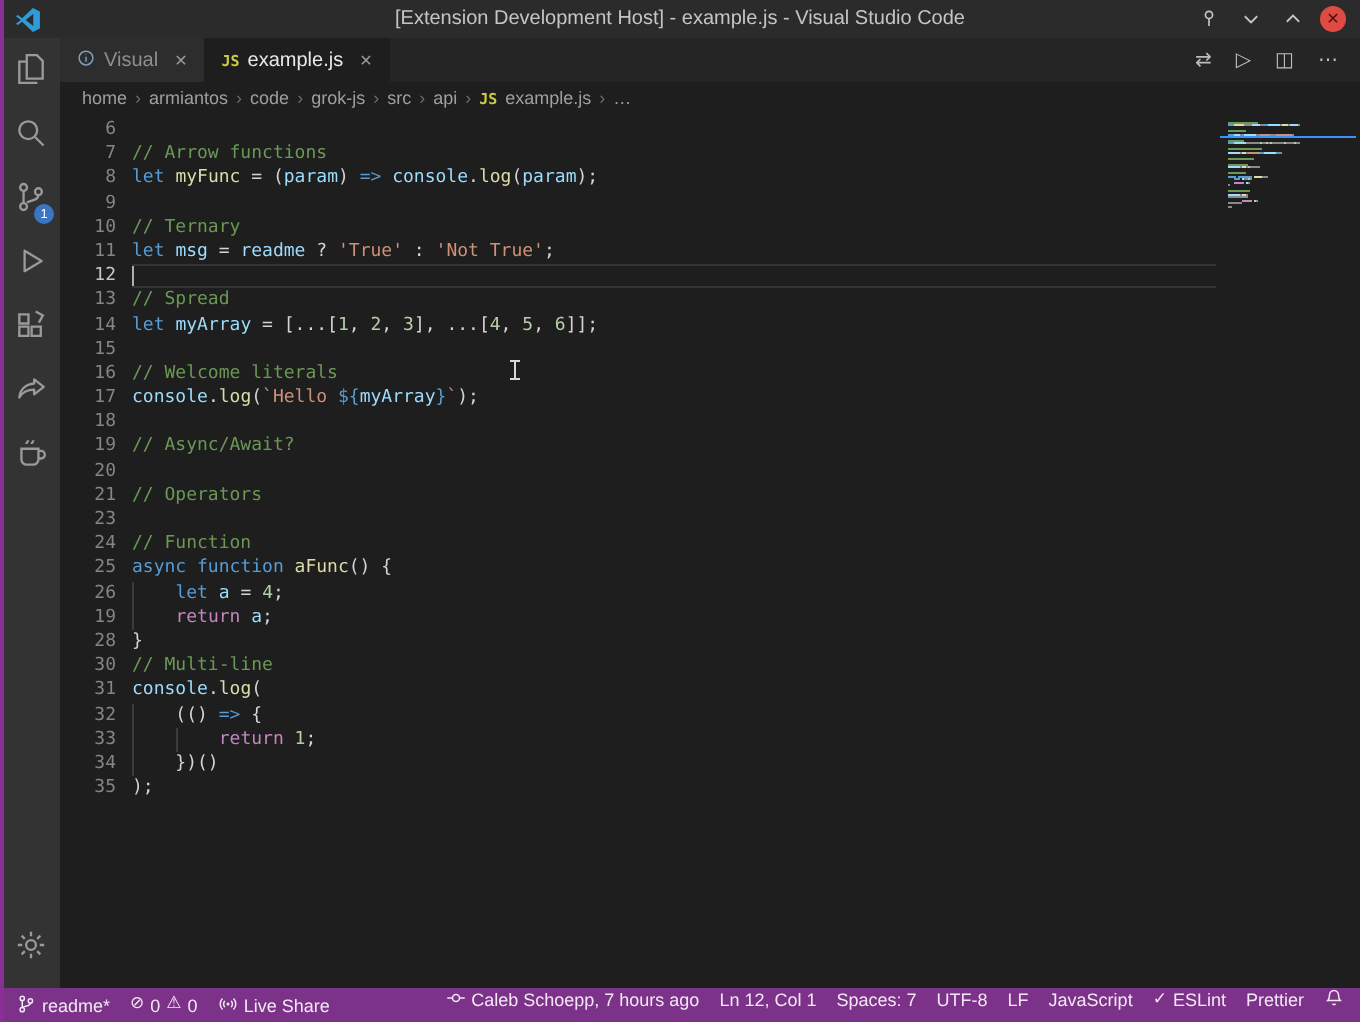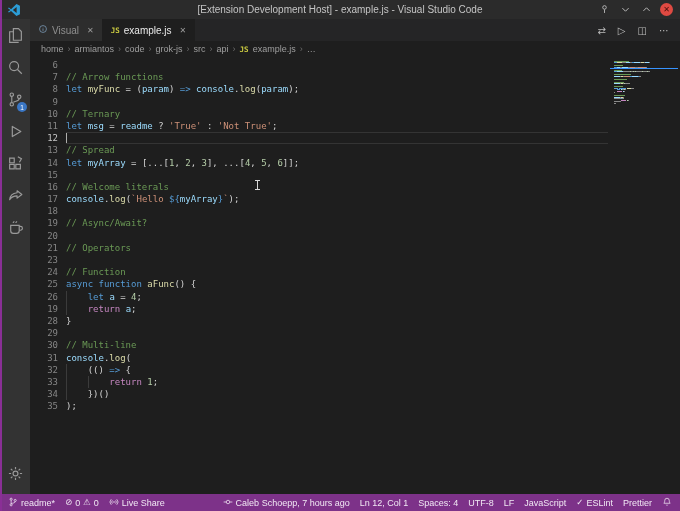--- a/index.html
+++ b/index.html
@@ -57,21 +57,21 @@
   .tk-c{color:#6A9955}.tk-k{color:#569CD6}.tk-x{color:#C586C0}.tk-v{color:#9CDCFE}
   .tk-f{color:#DCDCAA}.tk-s{color:#CE9178}.tk-n{color:#B5CEA8}.tk-p{color:#D4D4D4}
 
   
   .minimap{position:absolute;top:0;right:0;width:72px;bottom:0;background:#1e1e1e;padding-top:2px}
   .mm-row{height:1.5px;margin-left:6px;font-size:0;white-space:nowrap;overflow:hidden}
   .mm-tok{display:inline-block;height:1px;vertical-align:top}
   .mm-cursor{position:absolute;top:11px;left:2px;right:2px;height:1px;background:var(--mmcursor,#3794ff)}
 
   
-  .statusbar{height:17px;background:var(--statusbar,#7d3289);display:flex;align-items:center;color:#f1e8f4;font-size:9px;padding:0 3px;position:relative;z-index:10}
+  .statusbar{height:17px;background:var(--statusbar,#7d3289);display:flex;align-items:flex-start;color:#f1e8f4;font-size:9px;padding:0 3px;position:relative;z-index:10}
   .sb-item{display:flex;align-items:center;gap:3px;padding:0 5px;height:100%;white-space:nowrap}
   .sb-right{margin-left:auto;display:flex;align-items:center}
   .sb-ic{font-family:"DejaVu Sans",sans-serif;font-size:8.5px;line-height:1}
   .sb-item svg{width:10px;height:10px;fill:none;stroke:currentColor;stroke-width:1.2}
 
   
   .mouse{position:absolute;left:227px;top:123px;width:1px;height:10px;background:#d8d8d8;z-index:30}
   .mouse::before,.mouse::after{content:"";position:absolute;left:-2px;width:5px;height:1px;background:#d8d8d8}
   .mouse::before{top:0}.mouse::after{bottom:0}
 </style>
@@ -290,24 +290,20 @@
           </div>
           <div class="cl">
             <span class="ln">19</span>
             <span class="ct"><i class="guide" style="left: 0ch;"></i><span class="tk-p">    </span><span class="tk-x">return</span><span class="tk-p"> </span><span class="tk-v">a</span><span class="tk-p">;</span></span>
           </div>
           <div class="cl">
             <span class="ln">28</span>
             <span class="ct"><span class="tk-p">}</span></span>
           </div>
           <div class="cl">
-            <span class="ln">29</span>
-            <span class="ct"></span>
-          </div>
-          <div class="cl">
             <span class="ln">30</span>
             <span class="ct"><span class="tk-c">// Multi-line</span></span>
           </div>
           <div class="cl">
             <span class="ln">31</span>
             <span class="ct"><span class="tk-v">console</span><span class="tk-p">.</span><span class="tk-f">log</span><span class="tk-p">(</span></span>
           </div>
           <div class="cl">
             <span class="ln">32</span>
             <span class="ct"><i class="guide" style="left: 0ch;"></i><span class="tk-p">    (() </span><span class="tk-k">=&gt;</span><span class="tk-p"> {</span></span>
@@ -392,21 +388,21 @@
 
   <span class="sb-right">
     <span class="sb-item">
       <span><svg viewBox="0 0 16 16">
             <circle cx="8" cy="8" r="2.8"></circle>
             <path d="M1 8h4.2M10.8 8H15"></path>
           </svg></span>
       <span>Caleb Schoepp, 7 hours ago</span>
     </span>
     <span class="sb-item">Ln 12, Col 1</span>
-    <span class="sb-item">Spaces: 4</span>
+    <span class="sb-item">Spaces: 7</span>
     <span class="sb-item">UTF-8</span>
     <span class="sb-item">LF</span>
     <span class="sb-item">JavaScript</span>
     <span class="sb-item">
       <span class="sb-ic">✓</span>
       <span>ESLint</span>
     </span>
     <span class="sb-item">Prettier</span>
     <span class="sb-item">
       <span><svg viewBox="0 0 16 16">

